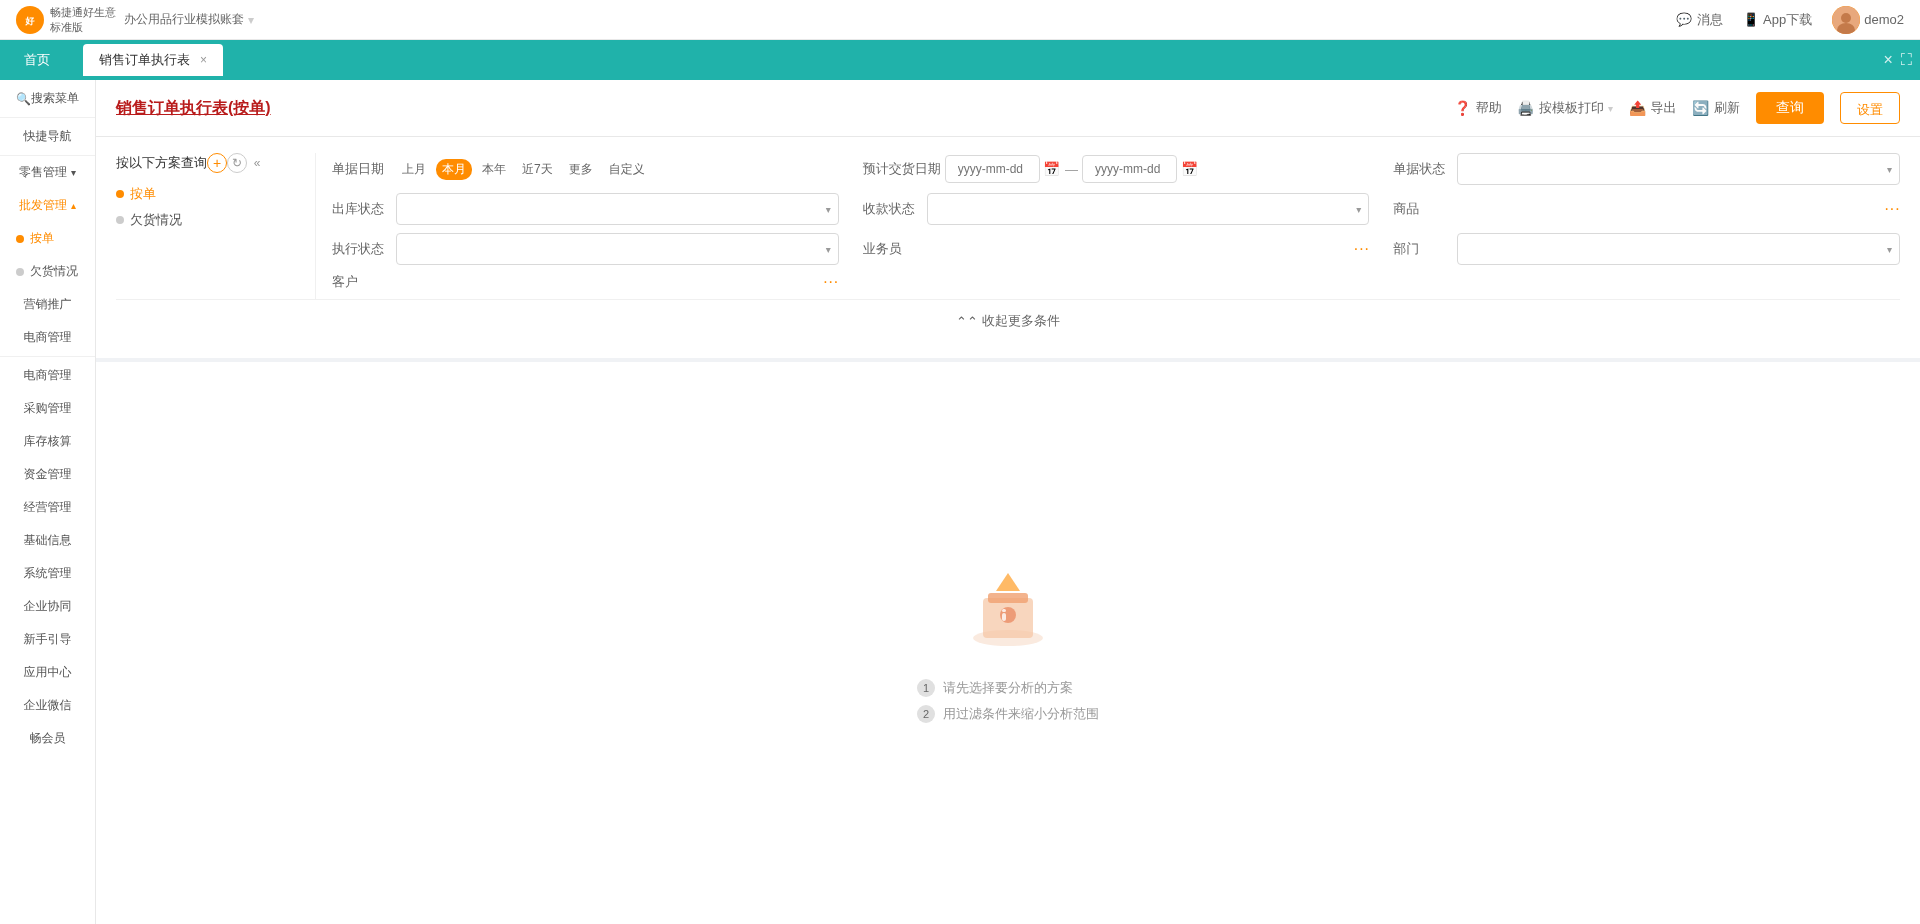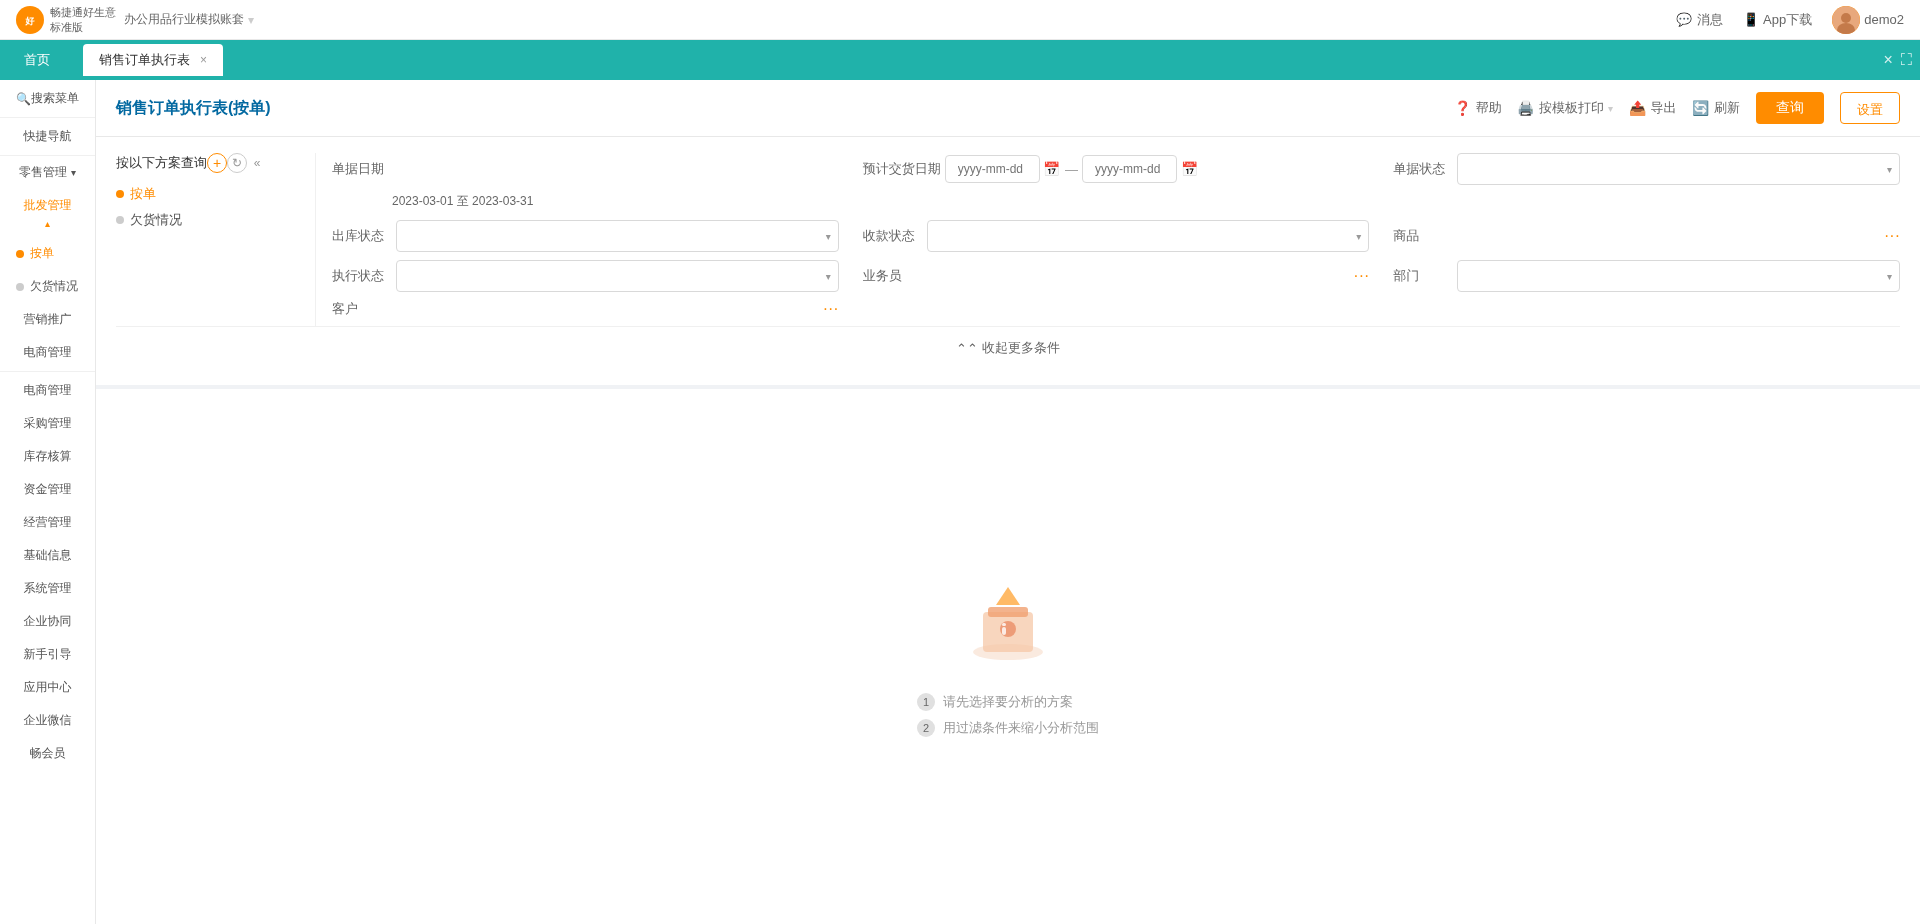--- a/index.html
+++ b/index.html
@@ -91,21 +91,21 @@
       padding: 8px 4px;
       text-align: center;
       cursor: pointer;
       font-size: 12px;
       color: #555;
       display: flex;
       align-items: center;
       justify-content: center;
       gap: 4px;
     }
-    .sidebar-section.active { color: #ff8c00; flex-direction: column; }
+    .sidebar-section.active { color: #ff8c00; }
     .sub-item {
       padding: 8px 8px 8px 16px;
       font-size: 12px;
       cursor: pointer;
       color: #555;
       display: flex;
       align-items: center;
       gap: 6px;
     }
     .sub-item.active { color: #ff8c00; }
@@ -129,21 +129,21 @@
       padding: 12px 20px 0 20px;
       border-bottom: 1px solid #e8e8e8;
       flex-shrink: 0;
     }
     .page-header-top {
       display: flex;
       align-items: center;
       justify-content: space-between;
       margin-bottom: 12px;
     }
-    .page-title { font-size: 16px; font-weight: 600; color: #0369a1; }
+    .page-title { font-size: 16px; font-weight: 600; color: #b91c1c; text-decoration: underline; }
     .page-actions { display: flex; align-items: center; gap: 16px; }
     .page-action-btn {
       display: flex;
       align-items: center;
       gap: 4px;
       color: #666;
       font-size: 13px;
       cursor: pointer;
     }
     .action-icon { font-size: 14px; }
@@ -493,20 +493,28 @@
             <span>欠货情况</span>
           </div>
         </div>
 
         <div class="filter-right">
 
           <div class="filter-grid">
 
             <div class="filter-field">
               <span class="filter-label">单据日期</span>
+              <div style="display:flex;align-items:center;gap:4px;flex:1;">
+                <span class="date-tab">上月</span>
+                <span class="date-tab active">本月</span>
+                <span class="date-tab">本年</span>
+                <span class="date-tab">近7天</span>
+                <span class="date-tab">更多</span>
+                <span class="date-tab">自定义</span>
+              </div>
             </div>
 
             <div class="filter-field">
               <span class="filter-label">预计交货日期</span>
               <div style="display:flex;align-items:center;gap:4px;flex:1;">
                 <input class="date-input" placeholder="yyyy-mm-dd" style="width: 95px;">
                 <span class="date-icon">📅</span>
                 <span class="date-separator">—</span>
                 <input class="date-input" placeholder="yyyy-mm-dd" style="width: 95px;">
                 <span class="date-icon">📅</span>
@@ -517,21 +525,20 @@
               <span class="filter-label">单据状态</span>
               <div class="select-wrapper">
                 <select>
                   <option value=""></option>
                 </select>
                 <span class="select-arrow">▾</span>
               </div>
             </div>
           </div>
 
-          <div style="font-size:12px;color:#666;margin-bottom:10px;margin-left:60px;">2023-03-01 至 2023-03-31</div>
 
           <div class="filter-grid">
             <div class="filter-field">
               <span class="filter-label">出库状态</span>
               <div class="select-wrapper">
                 <select>
                   <option value=""></option>
                 </select>
                 <span class="select-arrow">▾</span>
               </div>

